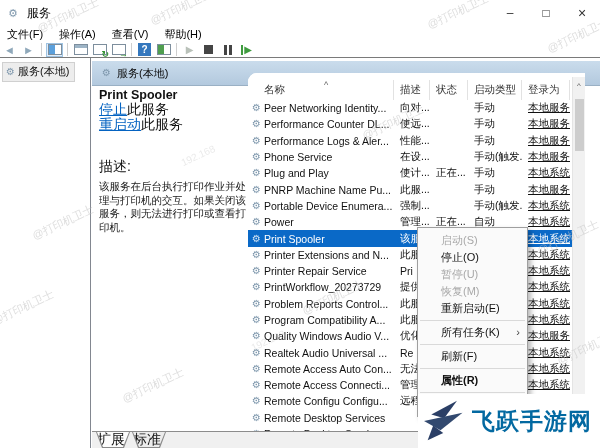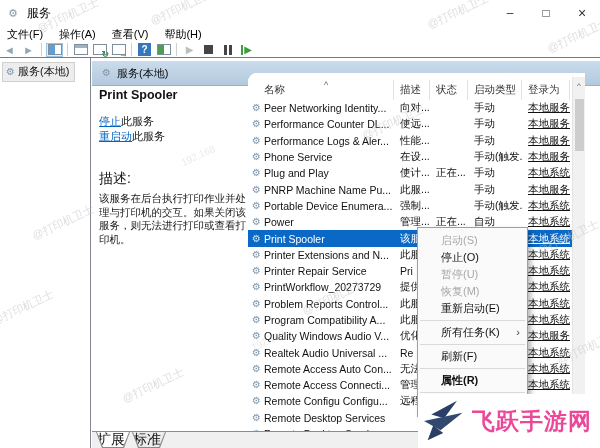--- a/index.html
+++ b/index.html
@@ -45,21 +45,21 @@
   .gear { color:#7f98ad; font-size:10px; line-height:10px; }
   .tree-label { font-size:11px; }
 
   .rightpane { position:absolute; left:92px; top:0; width:508px; height:391px; background:#fff; }
   .band { position:absolute; left:0; top:3px; width:508px; height:25px; background:linear-gradient(#cadcec,#b3c9de); border-bottom:1px solid #9ab0c4; display:flex; align-items:center; }
   .band .gear { margin-left:10px; }
   .band-label { margin-left:6px; font-size:11px; color:#0a0a0a; }
 
   .desc-area { position:absolute; left:7px; top:30px; width:152px; }
   .svc-name { font-weight:bold; font-size:12.5px; margin-top:0; }
-  .links { margin-top:12px; line-height:15px; font-size:11px; }
+  .links { margin-top:0; line-height:15px; font-size:14px; }
   .link { color:#0563c1; text-decoration:underline; }
   .desc-title { margin-top:26px; font-size:14px; }
   .desc-text { margin-top:4px; font-size:10.5px; line-height:13.5px; color:#1a1a1a; }
 
   
   .listpane { position:absolute; left:156px; top:15px; width:337px; height:358px; background:#fff; border-radius:9px 0 0 0; overflow:hidden; }
   .list-header { position:absolute; left:0; top:0; width:337px; height:27px; background:#fff; display:flex; align-items:flex-end; }
   .hcell { height:20px; line-height:18px; font-size:10.5px; color:#333; border-right:1px solid #e2e2e2; overflow:hidden; white-space:nowrap; }
   .hc0 { width:146px; padding-left:16px; } .hc1 { width:36px; padding-left:6px; } .hc2 { width:38px; padding-left:6px; } .hc3 { width:54px; padding-left:6px; } .hc4 { width:48px; padding-left:6px; }
   .sort-arrow { position:absolute; left:76px; top:7px; font-size:9px; color:#666; }
@@ -84,21 +84,21 @@
   .ctxmenu { position:absolute; left:417px; top:227px; width:111px; background:#fafafa; border:1px solid #9f9f9f; box-shadow:3px 3px 5px rgba(0,0,0,.28); padding:4px 0 3px 0; z-index:20; }
   .mi { height:17px; line-height:17px; padding-left:23px; font-size:11px; color:#111; position:relative; }
   .mi.disabled { color:#a8a8a8; }
   .mi.bold { font-weight:bold; }
   .mi .sub { position:absolute; right:7px; top:0; font-size:11px; color:#444; }
   .msep { height:1px; background:#d9d9d9; margin:3px 2px; }
 
   
   .logo { position:absolute; left:418px; top:394px; width:182px; height:54px; background:#fff; z-index:30; display:flex; align-items:center; }
   .bird { margin-left:6px; }
-  .logo-text { margin-left:4px; font-size:23px; font-weight:bold; color:#ec4899; letter-spacing:1px; font-family:"Liberation Sans","DejaVu Sans",sans-serif; }
+  .logo-text { margin-left:4px; font-size:23px; font-weight:bold; color:#0369a1; letter-spacing:1px; font-family:"Liberation Sans","DejaVu Sans",sans-serif; }
 
   
   .wm { position:absolute; color:#c3c3c3; opacity:.55; font-size:11px; transform:rotate(-25deg); white-space:nowrap; z-index:15; pointer-events:none; }
   .wm.faint { opacity:.35; font-size:10px; }
 </style>
 </head>
 <body>
 
 <div class="window">
 

